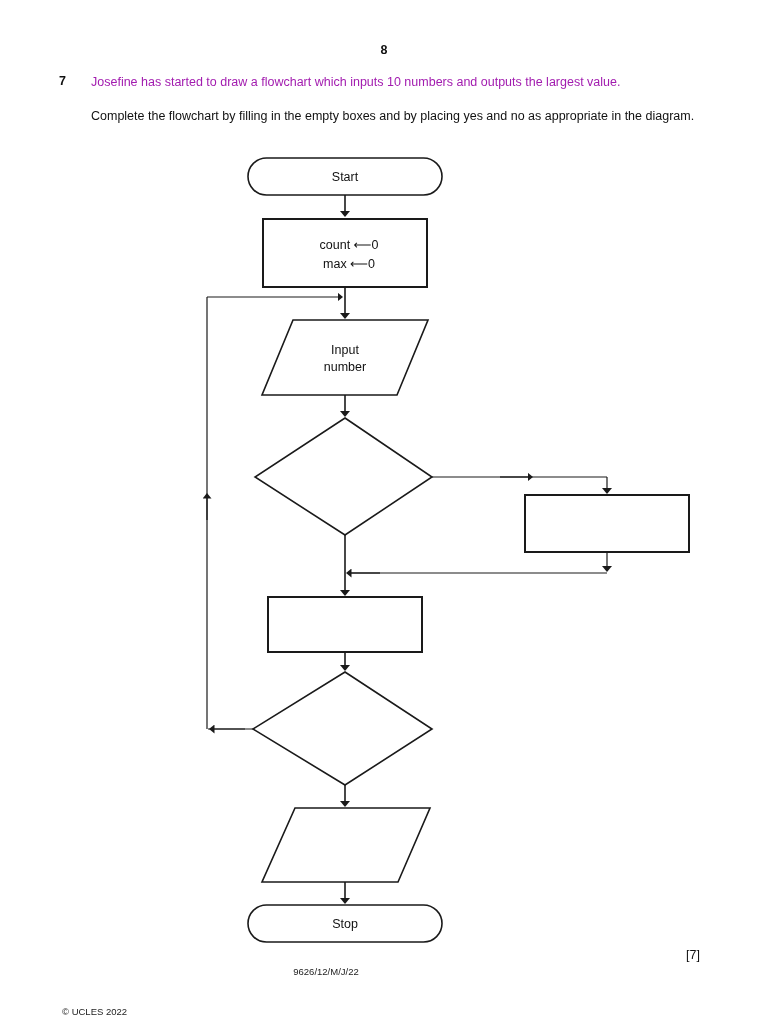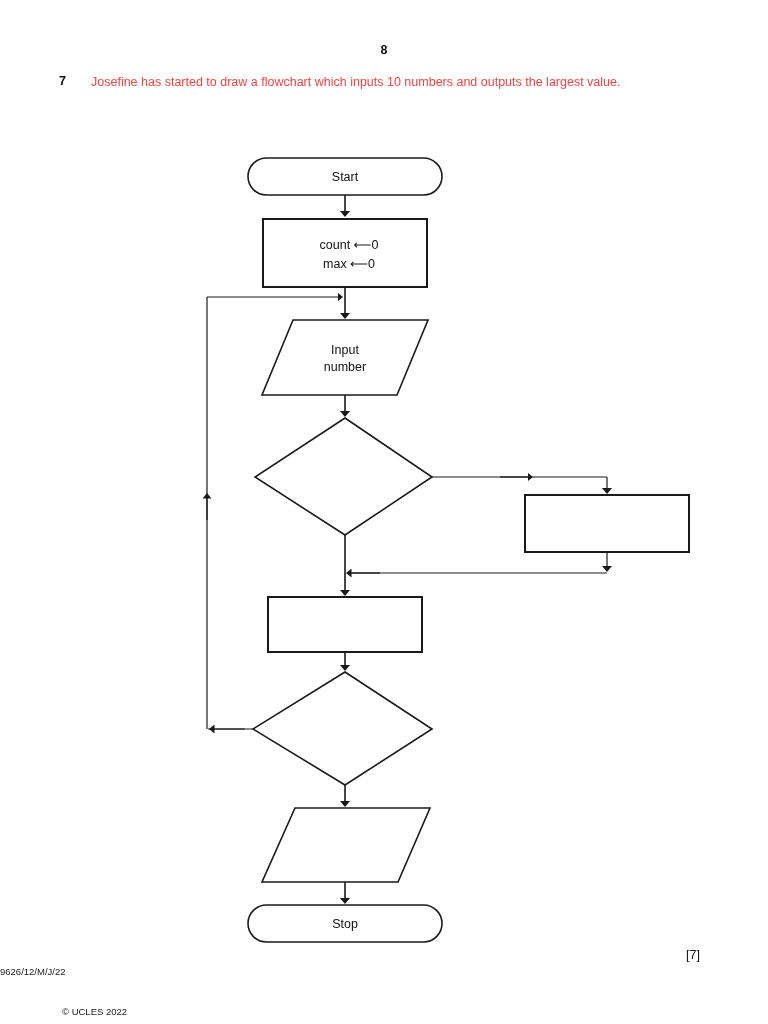--- a/index.html
+++ b/index.html
@@ -47,21 +47,21 @@
     font-weight: bold;
     color: #111;
   }
   .q-text-1 {
     position: absolute;
     left: 91px;
     top: 74px;
     width: 620px;
     font-size: 12.5px;
     line-height: 16px;
-    color: #ef4444;
+    color: #a21caf;
   }
   .q-text-2 {
     position: absolute;
     left: 91px;
     top: 108px;
     width: 618px;
     font-size: 12.5px;
     line-height: 16.5px;
     color: #111;
   }
@@ -119,40 +119,42 @@
     top: 966px;
     font-size: 9.5px;
     color: #222;
     margin-top: 40px;
   }
   .footer-code {
     position: absolute;
     left: 0;
     top: 966px;
     width: 652px;
+    text-align: center;
     font-size: 9.5px;
     color: #222;
   }
   .marks {
     position: absolute;
     left: 686px;
     top: 948px;
     font-size: 12.5px;
     color: #111;
   }
 </style>
 </head>
 <body>
 
 <div class="page">
 
   <div class="page-number">8</div>
 
   <div class="q-number">7</div>
   <div class="q-text-1">Josefine has started to draw a flowchart which inputs 10 numbers and outputs the largest value.</div>
+  <div class="q-text-2">Complete the flowchart by filling in the empty boxes and by placing yes and no as appropriate in the diagram.</div>
 
   <div class="flowchart">
     <svg width="768" height="1024" viewBox="0 0 768 1024" xmlns="http://www.w3.org/2000/svg">
       <defs>
         <marker id="arrowdown" markerWidth="10" markerHeight="10" refX="3" refY="5" orient="auto" markerUnits="userSpaceOnUse">
           <path d="M 0 0 L 6 5 L 0 10 z" fill="#1a1a1a"></path>
         </marker>
         <marker id="arrowsmall" markerWidth="9" markerHeight="9" refX="2.5" refY="4.5" orient="auto" markerUnits="userSpaceOnUse">
           <path d="M 0 0 L 5.5 4.5 L 0 9 z" fill="#1a1a1a"></path>
         </marker>

